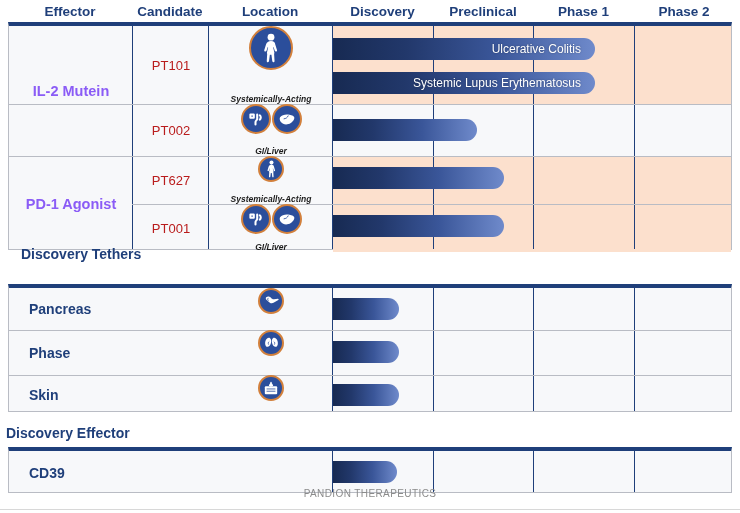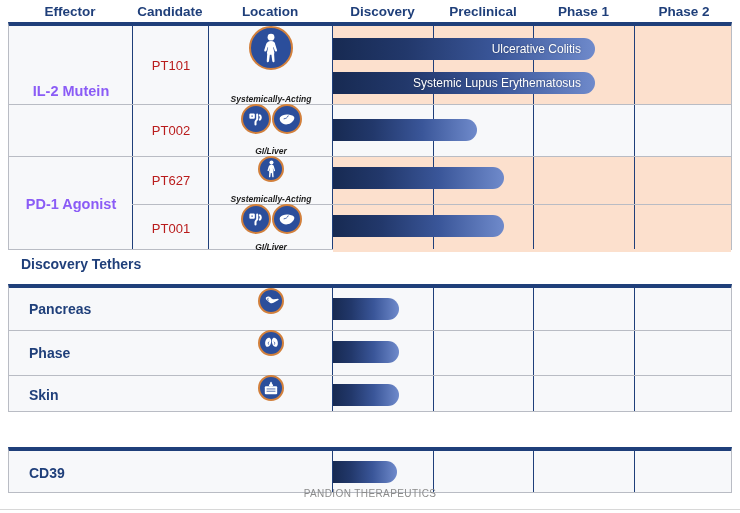--- a/index.html
+++ b/index.html
@@ -226,21 +226,21 @@
           </svg>
         </span>
       </div>
       <div class="loc-cap">GI/Liver</div>
     </div>
     <div class="bar left-sq" style="left:324px;width:171px;top:189px;">
       <span class="bar-label"></span>
     </div>
   </div>
 
-  <div class="sect-head" style="top:256px;padding-left:15px;">Discovery Tethers</div>
+  <div class="sect-head" style="top:246px;padding-left:15px;">Discovery Tethers</div>
 
   <div class="tbl teth">
     <div class="cellbg" style="left:324px;right:0;top:0;bottom:0;background:#f7f8fa;"></div>
 
     <div class="vline" style="left:323px;"></div>
     <div class="vline" style="left:424px;"></div>
     <div class="vline" style="left:524px;"></div>
     <div class="vline" style="left:625px;"></div>
 
     <div class="hline" style="top:42px;"></div>
@@ -280,20 +280,21 @@
           <path d="M9 6V1.6" stroke="#ffffff" stroke-width="1.6" stroke-linecap="round"></path>
           <path d="M9 2.2c-1.6.6-2.4 2-2.4 3.6h4.8C11.4 4.2 10.6 2.8 9 2.2z" fill="#ffffff"></path>
           <path d="M4.4 9h9.2M4.4 11.6h9.2" stroke="#2b4e9b" stroke-width=".9" stroke-linecap="round"></path>
         </svg>
       </span>
     </div>
     <div class="bar left-sq" style="left:324px;width:66px;top:96px;"></div>
   </div>
 
 
+  <div class="sect-head" style="top:425px;">Discovery Effector</div>
 
   <div class="tbl eff">
     <div class="cellbg" style="left:324px;right:0;top:0;bottom:0;background:#f7f8fa;"></div>
 
     <div class="vline" style="left:323px;"></div>
     <div class="vline" style="left:424px;"></div>
     <div class="vline" style="left:524px;"></div>
     <div class="vline" style="left:625px;"></div>
 
     <div class="teth-label" style="top:0;height:44px;">CD39</div>

